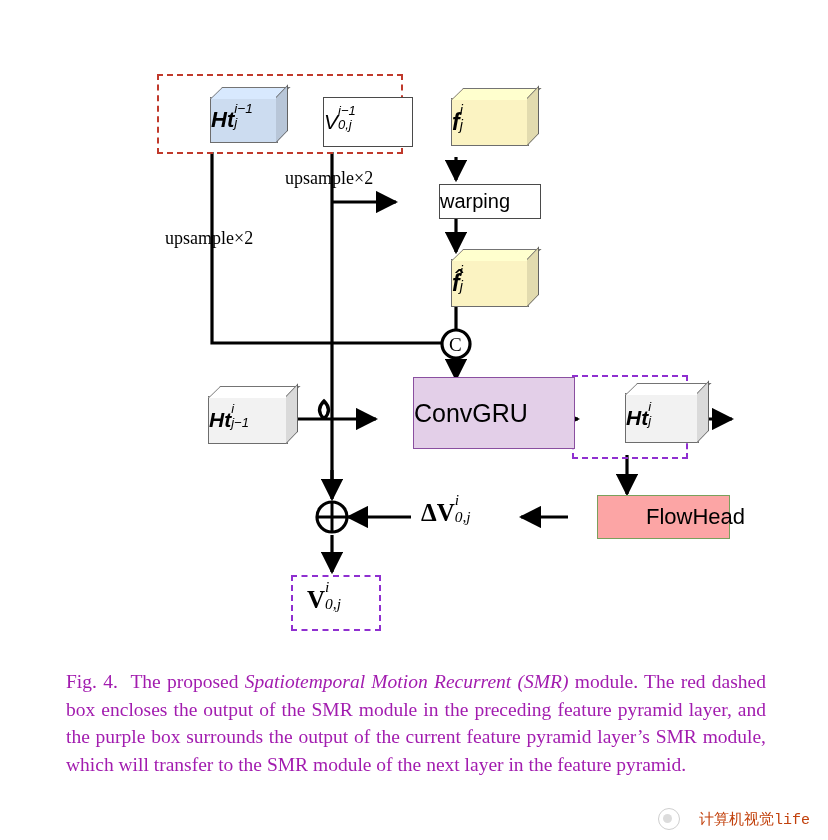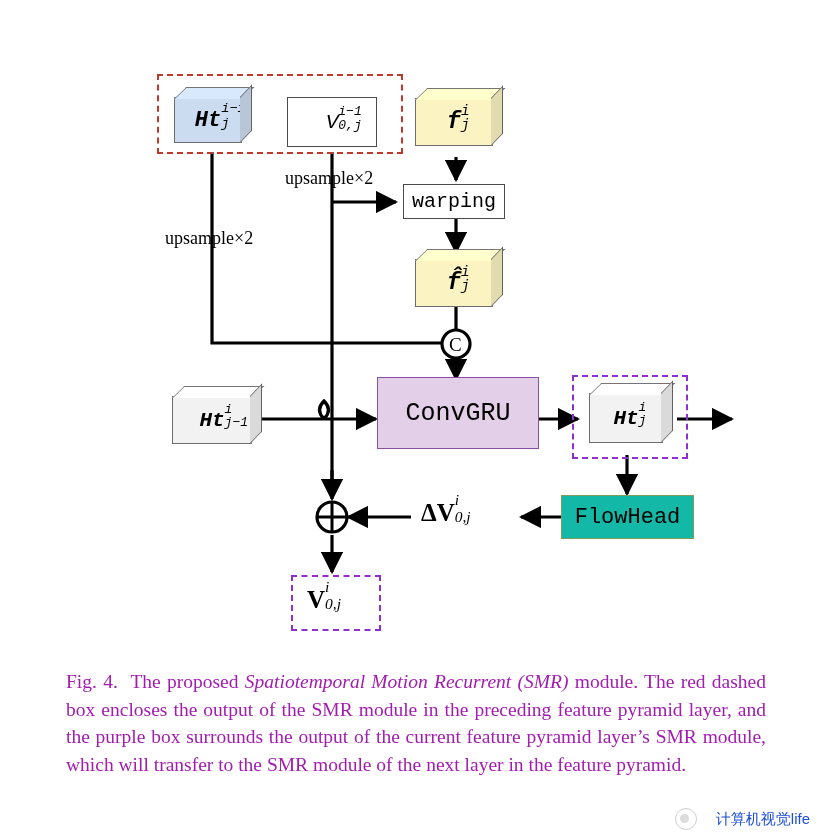--- a/index.html
+++ b/index.html
@@ -6,22 +6,22 @@
   body{
     width:828px;height:840px;position:relative;overflow:hidden;
     font-family:"Liberation Serif","DejaVu Serif",serif;
     color:#000;
   }
   #figure{position:absolute;left:0;top:0;width:828px;height:660px;}
   #figure svg{position:absolute;left:0;top:0;}
 
   
   .node{position:absolute;box-sizing:border-box;display:flex;
-        align-items:center;justify-content:center;
-        font-family:Liberation Mono, monospace;}
+        align-items:center;
+        font-family:Liberation Sans, sans-serif;margin-left:36px;}
 
   .flat{border:1.6px solid #4a4a4a;background:#fff;}
 
   
   .cube{border:1.4px solid #6d6d6d;}
   .cube::before{ 
     content:"";position:absolute;left:-1px;top:-11px;width:100%;height:11px;
     background:inherit;border:1.4px solid #6d6d6d;border-bottom:none;
     transform:skewX(-46deg);transform-origin:bottom left;
     filter:brightness(1.06);
@@ -31,21 +31,21 @@
     background:inherit;border:1.4px solid #6d6d6d;border-left:none;
     transform:skewY(-46deg);transform-origin:top left;
     filter:brightness(0.9);
   }
 
   .blue  {background:#ccdcf0;}
   .yellow{background:#fbf3c2;}
   .grey  {background:#f2f2f2;}
 
   .purple-fill{background:#e3cfe8;border:1.6px solid #8a4fa0;}
-  .green-fill {background:#14b8a6;border:1.6px solid #7aa05c;}
+  .green-fill {background:#fca5a5;border:1.6px solid #7aa05c;padding-left:48px;}
 
   .dashbox{position:absolute;box-sizing:border-box;background:transparent;}
   .dash-red   {border:2.6px dashed #c0392b;}
   .dash-purple{border:2.6px dashed #8f2fd0;}
 
   .lbl{position:absolute;white-space:nowrap;
        font-family:"Liberation Serif","DejaVu Serif",serif;}
 
   
   .mathit{font-style:italic;font-weight:700;}
@@ -58,22 +58,22 @@
   
   #caption{position:absolute;left:66px;top:668px;width:700px;
            font-family:"Liberation Serif","DejaVu Serif",serif;
            font-size:19.5px;line-height:1.42;text-align:justify;
            text-align-last:left;color:#a21caf;}
   #caption i{font-style:italic;}
 
   
   #watermark{position:absolute;right:18px;bottom:10px;
              display:flex;align-items:center;gap:19px;
-             color:#1d4ed8;font-size:15px;
-             font-family:Liberation Sans, sans-serif;}
+             color:#c2410c;font-size:15px;
+             font-family:Liberation Mono, monospace;}
   #watermark .wm-logo{width:20px;height:20px;border-radius:50%;
              border:1.5px solid #cfcfcf;position:relative;}
   #watermark .wm-logo::after{content:"";position:absolute;left:4px;top:5px;
              width:9px;height:9px;border-radius:50%;background:#dcdcdc;}
 </style>
 </head>
 <body>
 
 <div id="figure">
 

